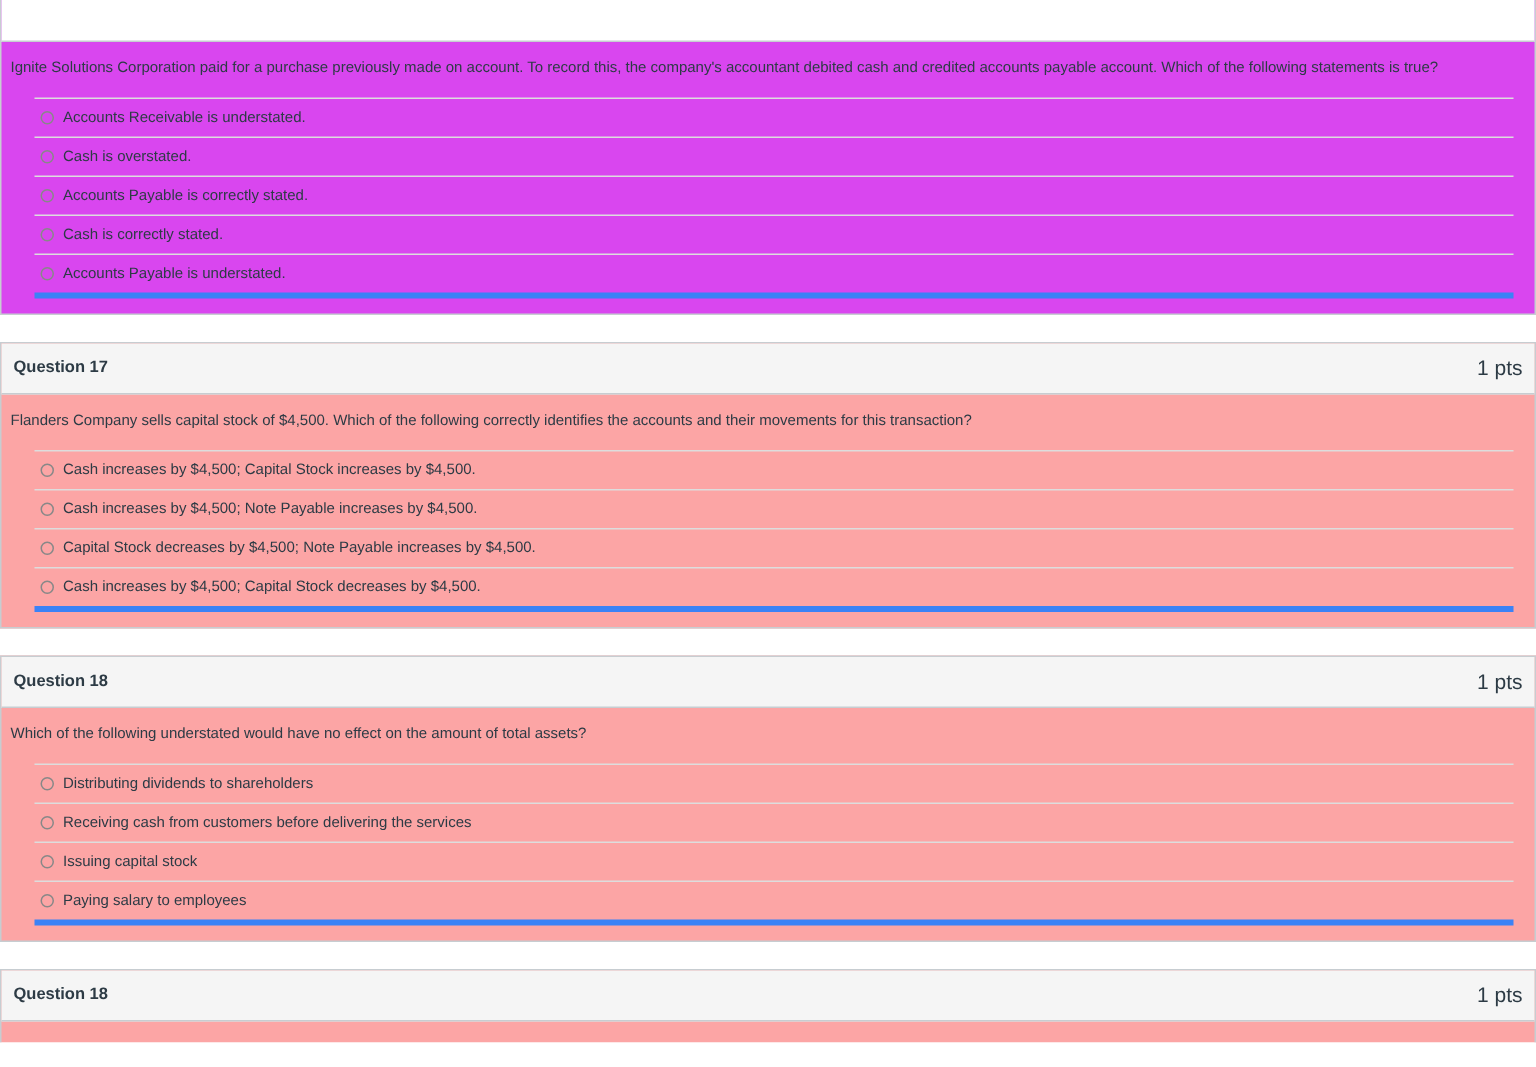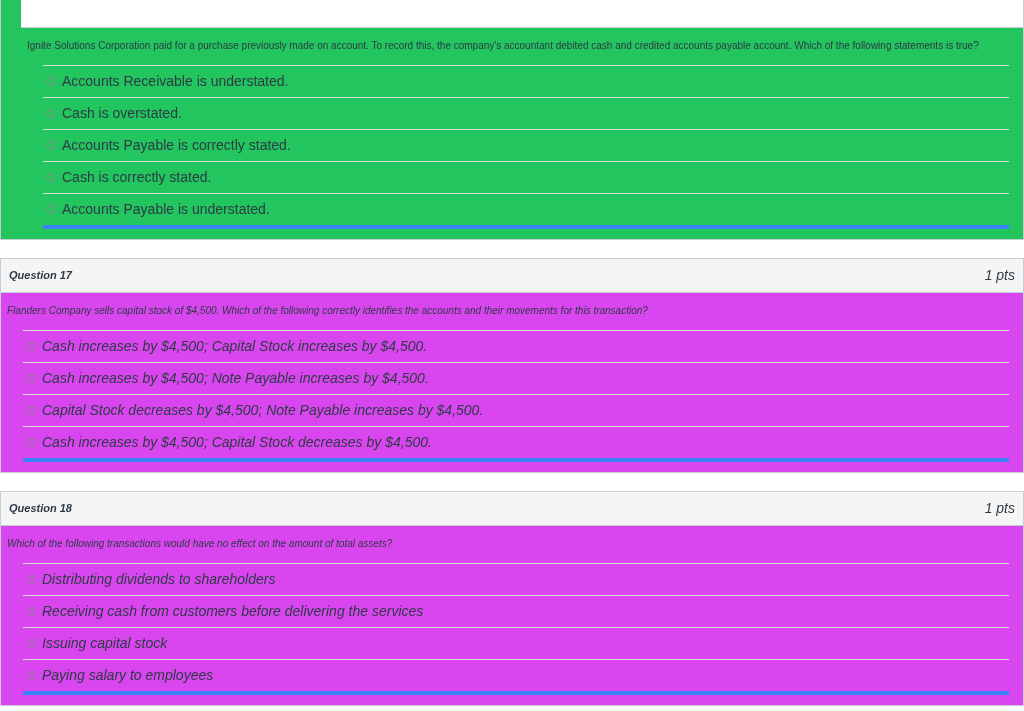--- a/index.html
+++ b/index.html
@@ -7,22 +7,21 @@
     font-family: "Helvetica Neue", Arial, sans-serif;
     background: #fff;
     color: #2d3b45;
     font-size: 10px;
     line-height: 1.5;
     padding: 0;
   }
   .question-block {
     border: 1px solid #c7cdd1;
     margin-bottom: 18px;
-    background: #d946ef;
-    font-style: italic;
+    background: #fca5a5;
   }
   .question-header {
     display: flex;
     justify-content: space-between;
     align-items: center;
     padding: 6px 8px;
     border-bottom: 1px solid #c7cdd1;
     background: #f5f5f5;
   }
   .question-title {
@@ -58,29 +57,28 @@
   }
   .radio {
     width: 9px;
     height: 9px;
     border: 1px solid #888;
     border-radius: 50%;
     flex-shrink: 0;
     display: inline-block;
   }
   .answer-label {
-    font-size: 14px;
+    font-size: 10px;
     color: #2d3b45;
   }
   .top-partial {
     border: 1px solid #c7cdd1;
     border-top: none;
     margin-bottom: 18px;
-    background: #22c55e;
-    padding-left: 20px;
+    background: #d946ef;
   }
   .top-partial .question-header {
     border-bottom: 1px solid #c7cdd1;
     color: #888;
     font-size: 10px;
     font-weight: 400;
     background: #fff;
   }
 </style>
 </head>
@@ -145,21 +143,21 @@
     </div>
   </div>
 </div>
 
 <div class="question-block">
   <div class="question-header">
     <span class="question-title">Question 18</span>
     <span class="question-pts">1 pts</span>
   </div>
   <div class="question-body">
-    <div class="question-text">Which of the following transactions would have no effect on the amount of total assets?</div>
+    <div class="question-text">Which of the following understated would have no effect on the amount of total assets?</div>
     <div class="answers">
       <div class="answer-row">
           <span class="radio"></span>
           <span class="answer-label">Distributing dividends to shareholders</span>
         </div>
       <div class="answer-row">
           <span class="radio"></span>
           <span class="answer-label">Receiving cash from customers before delivering the services</span>
         </div>
       <div class="answer-row">

